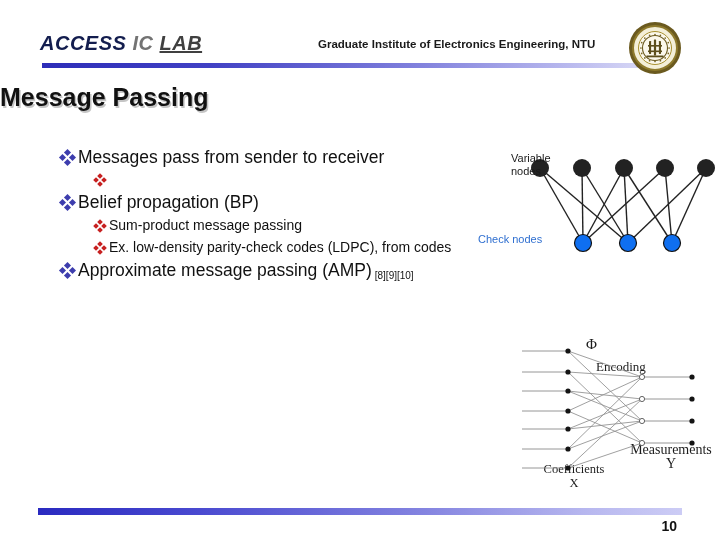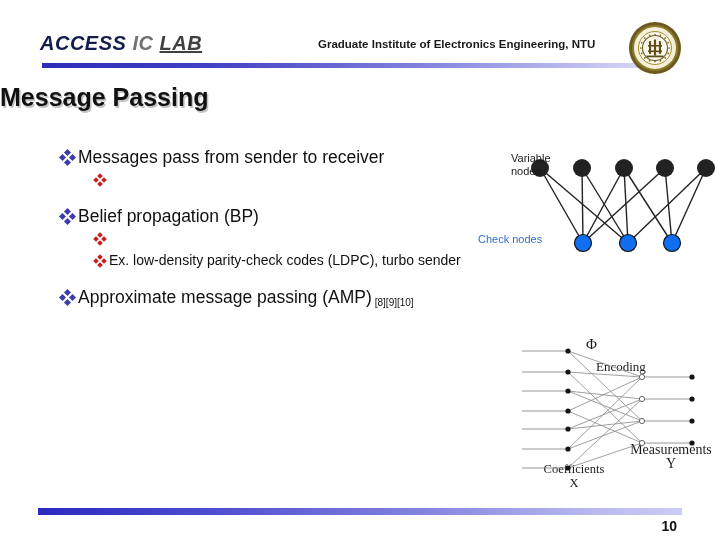--- a/index.html
+++ b/index.html
@@ -106,21 +106,21 @@
     width: 470px;
   }
   .blt {
     display: flex;
     align-items: flex-end;
     white-space: nowrap;
   }
   .blt.l1 {
     margin-left: 0;
     margin-bottom: 2px;
-    margin-top: 16px;
+    margin-top: 2px;
   }
   .blt.l1:first-child { margin-top: 0; }
   .blt.l2 {
     margin-left: 34px;
     margin-bottom: 2px;
   }
   .bullet-mark {
     flex: none;
     position: relative;
     display: inline-block;
@@ -292,31 +292,32 @@
     <span class="blt-text">Belief propagation (BP)</span>
   </div>
 
   <div class="blt l2">
     <span class="bullet-mark">
       <i class="d-t"></i>
         <i class="d-l"></i>
         <i class="d-r"></i>
         <i class="d-b"></i>
     </span>
+    <span class="blt-text">Sum-product message passing</span>
   </div>
 
 
   <div class="blt l2">
     <span class="bullet-mark">
       <i class="d-t"></i>
         <i class="d-l"></i>
         <i class="d-r"></i>
         <i class="d-b"></i>
     </span>
-    <span class="blt-text">Ex. low-density parity-check codes (LDPC), turbo sender</span>
+    <span class="blt-text">Ex. low-density parity-check codes (LDPC), from codes</span>
   </div>
 
   <div class="blt l1">
     <span class="bullet-mark">
       <i class="d-t"></i>
         <i class="d-l"></i>
         <i class="d-r"></i>
         <i class="d-b"></i>
     </span>
     <span class="blt-text">Approximate message passing (AMP)</span>

